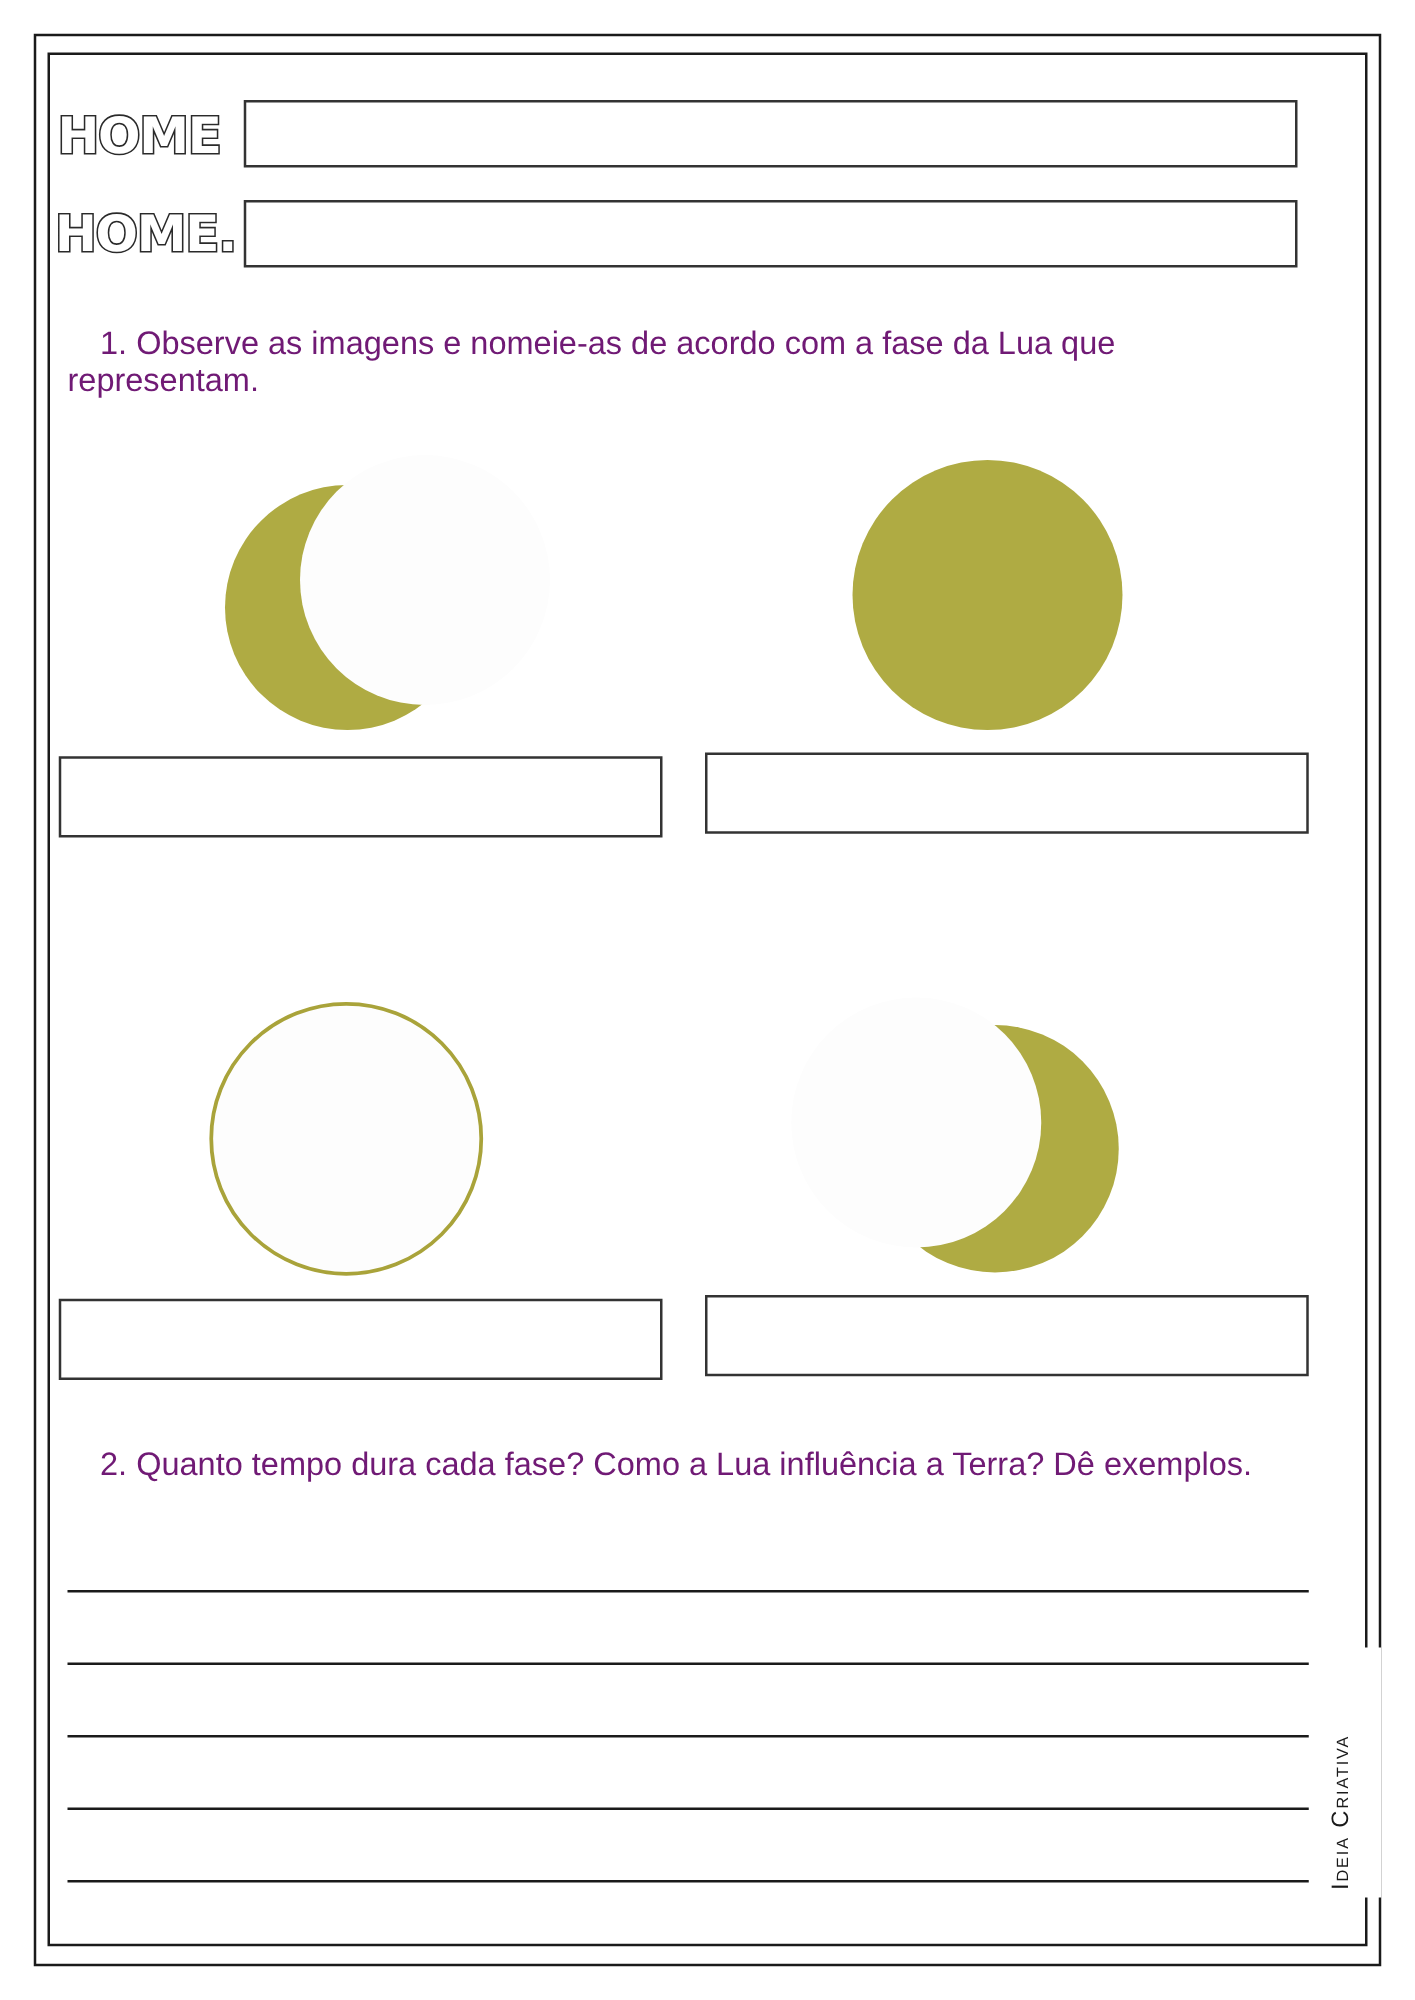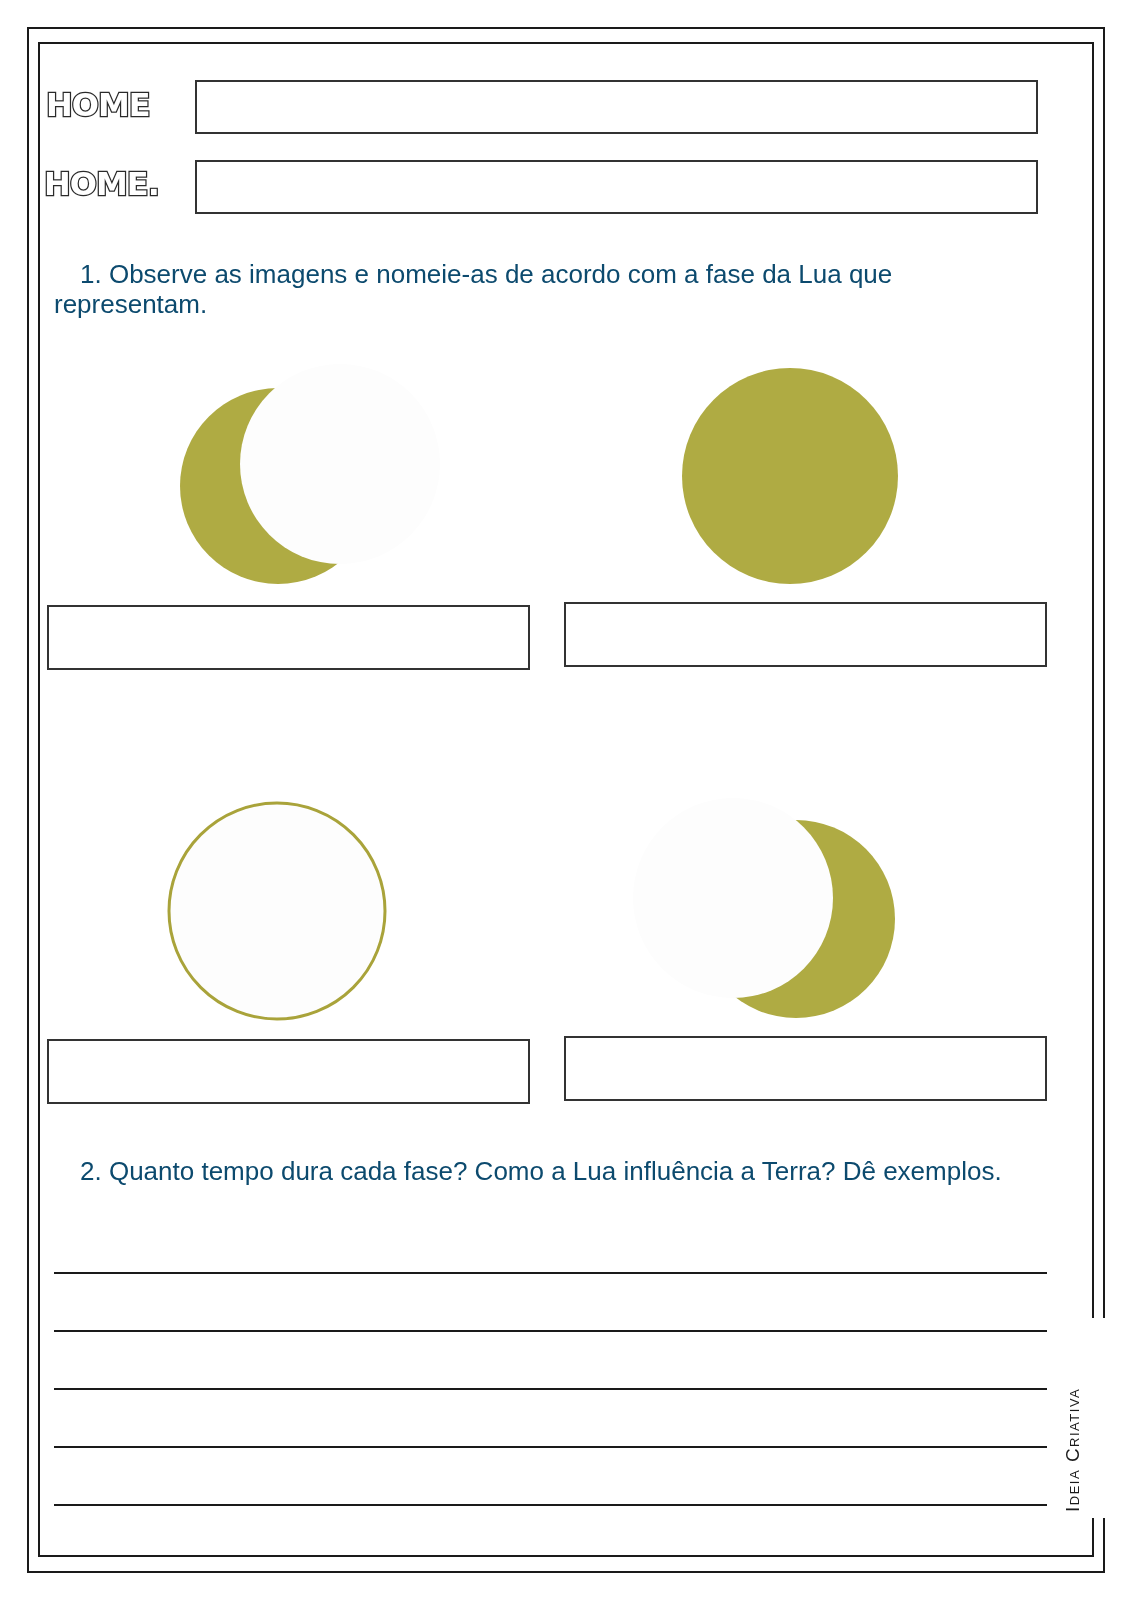--- a/index.html
+++ b/index.html
@@ -8,24 +8,24 @@
     .frame-outer { position: absolute; left: 27px; top: 27px; width: 1078px; height: 1546px;
                    border: 2.5px solid #1a1a1a; box-sizing: border-box; }
     .frame-inner { position: absolute; left: 38px; top: 42px; width: 1056px; height: 1515px;
                    border: 2.5px solid #1a1a1a; box-sizing: border-box; }
     .frame-gap { position: absolute; left: 1085px; top: 1318px; width: 20px; height: 200px; background: #fff; }
     .brand { position: absolute; left: 1058px; top: 1512px; width: 200px; height: 30px;
              transform: rotate(-90deg); transform-origin: 0 0;
              font-size: 19px; letter-spacing: 1.5px; font-variant: small-caps; color: #1a1a1a;
              white-space: nowrap; line-height: 30px; }
     .label { position: absolute; font-family: "DejaVu Sans", sans-serif; font-weight: bold;
-             font-size: 32px; letter-spacing: -1px; color: #ffffff;
+             font-size: 40px; letter-spacing: -1px; color: #ffffff;
              -webkit-text-stroke: 2.5px #2a2a2a; paint-order: stroke fill; line-height: 1; }
     .field { position: absolute; border: 2.5px solid #333; box-sizing: border-box; background: #fff; }
-    .question { position: absolute; left: 54px; width: 990px; font-size: 26px; line-height: 30px; color: #0c4a6e; }
+    .question { position: absolute; left: 54px; width: 990px; font-size: 26px; line-height: 30px; color: #701a75; }
     .question .num { padding-left: 26px; }
     svg.moons { position: absolute; left: 0; top: 0; }
     .answer-box { position: absolute; border: 2.5px solid #333; box-sizing: border-box; background: transparent; }
     .line { position: absolute; left: 54px; width: 993px; height: 2px; background: #1a1a1a; }
   </style>
 </head>
 <body>
 
 <div class="frame-outer"></div>
 <div class="frame-inner"></div>

